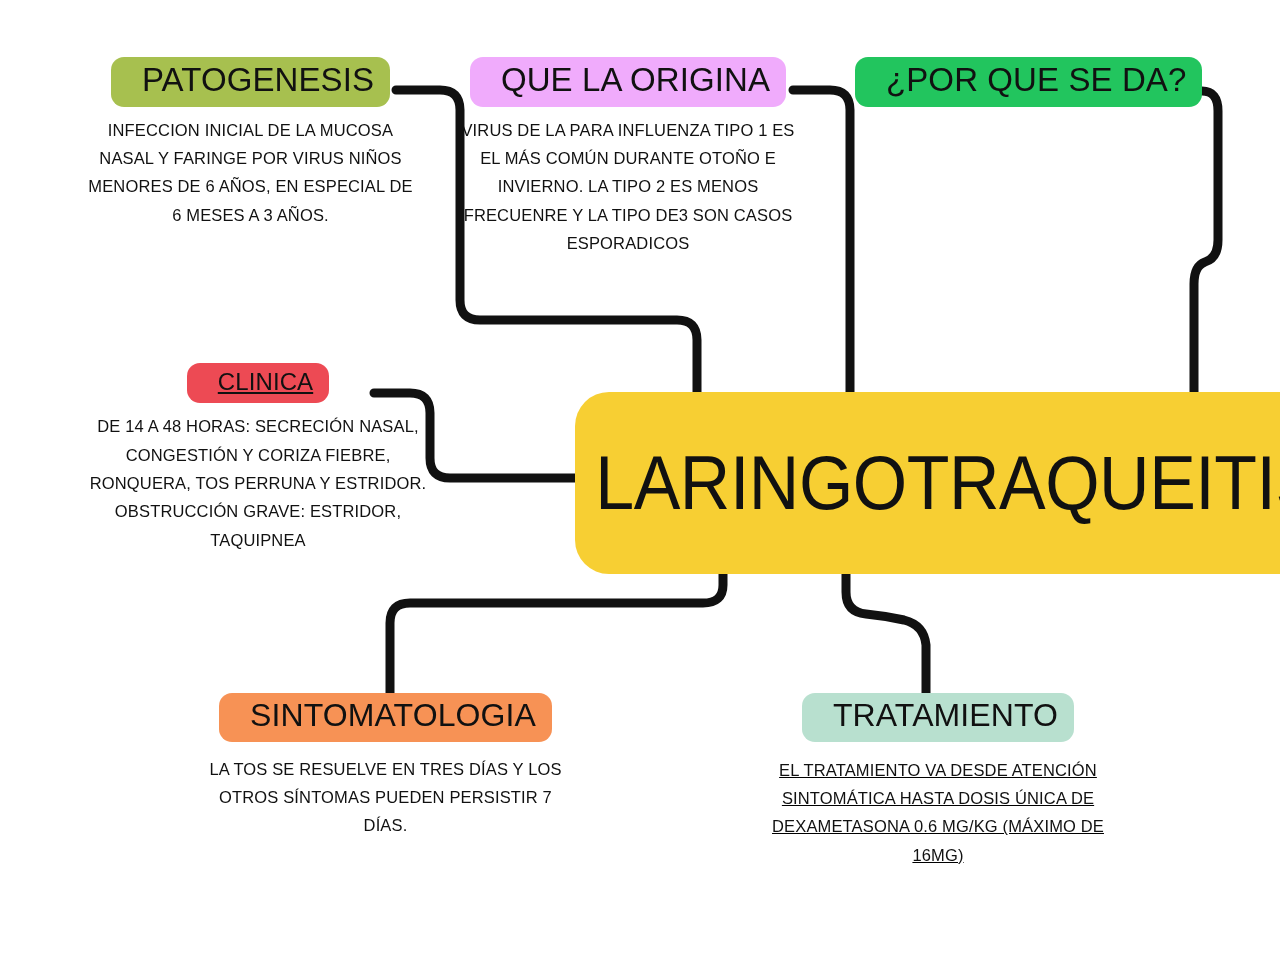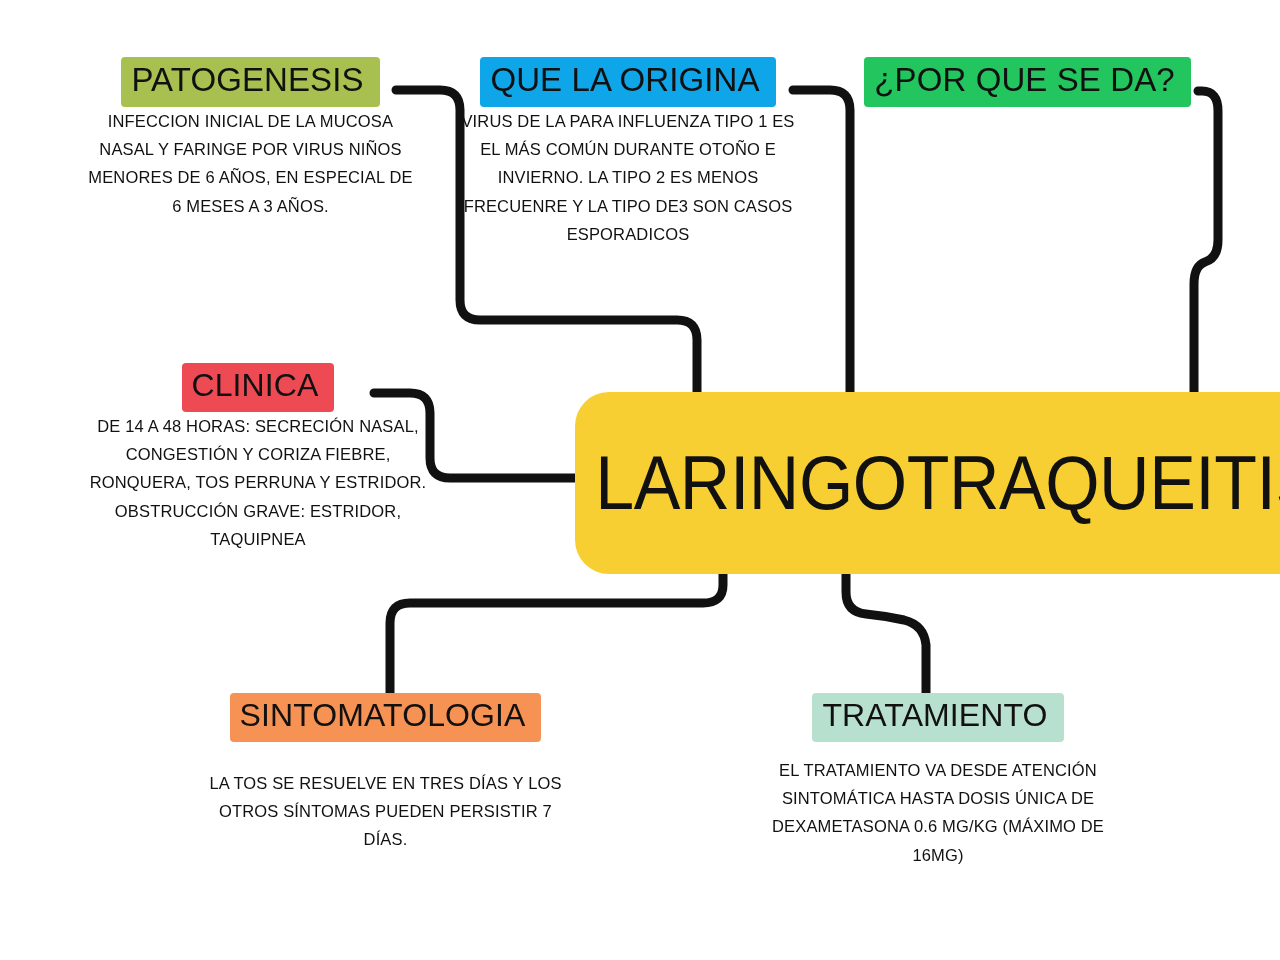--- a/index.html
+++ b/index.html
@@ -25,33 +25,34 @@
     width: 1280px;
     height: 960px;
     pointer-events: none;
   }
   .node {
     position: absolute;
     box-sizing: border-box;
   }
   .pill {
     display: inline-block;
-    border-radius: 4px;
-    padding: 6px 16px 9px 10px;
+    border-radius: 13px;
+    padding: 6px 16px 9px 31px;
     color: #111111;
     font-size: 33px;
     line-height: 1.05;
     letter-spacing: 0.1px;
     white-space: nowrap;
     font-weight: 400;
   }
   .pill-wrap {
     text-align: center;
   }
   .body-text {
+    margin-top: 9px;
     font-size: 16.5px;
     line-height: 1.72;
     color: #111111;
     text-align: center;
     letter-spacing: 0.15px;
   }
 
   
   #center-node {
     position: absolute;
@@ -76,27 +77,27 @@
     transform-origin: left center;
     letter-spacing: -0.5px;
   }
 
   
   #node-patogenesis { left: 83px;  top: 57px;  width: 335px; }
   #node-origina     { left: 458px; top: 57px;  width: 340px; }
   #node-porque      { left: 855px; top: 57px;  width: 345px; }
   #node-clinica     { left: 83px;  top: 363px; width: 350px; }
   #node-sintoma     { left: 198px; top: 693px; width: 375px; }
-  #node-tratamiento { left: 768px; top: 693px; width: 340px; }
+  #node-tratamiento { left: 768px; top: 693px; width: 340px; text-decoration: underline; }
 
-  #node-clinica .pill { font-size: 32px; }
+  #node-clinica .pill { font-size: 24px; text-decoration: underline; }
   #node-sintoma .pill { font-size: 32px; text-align: right; }
   #node-tratamiento .pill { font-size: 32px; }
   #node-tratamiento .body-text { margin-top: 14px; }
-  #node-sintoma .body-text { margin-top: 27px; }
+  #node-sintoma .body-text { margin-top: 13px; }
 </style>
 </head>
 <body>
 
 <div id="canvas">
 
   <svg id="connectors" viewBox="0 0 1280 960" width="1280" height="960" fill="none">
     <g stroke="#111111" stroke-width="9" stroke-linecap="round" stroke-linejoin="round" fill="none">
 
       <path d="M 396 90 L 440 90 Q 460 90 460 110 L 460 300 Q 460 320 480 320 L 677 320 Q 697 320 697 340 L 697 396"></path>
@@ -115,21 +116,21 @@
 
   <div class="node" id="node-patogenesis">
     <div class="pill-wrap">
       <span class="pill" style="background:#a7c04f">PATOGENESIS</span>
     </div>
     <div class="body-text">INFECCION INICIAL DE LA MUCOSA NASAL Y FARINGE POR VIRUS NIÑOS MENORES DE 6 AÑOS, EN ESPECIAL DE 6 MESES A 3 AÑOS.</div>
   </div>
 
   <div class="node" id="node-origina">
     <div class="pill-wrap">
-      <span class="pill" style="background:#0ea5e9">QUE LA ORIGINA</span>
+      <span class="pill" style="background:#f0abfc">QUE LA ORIGINA</span>
     </div>
     <div class="body-text">VIRUS DE LA PARA INFLUENZA TIPO 1 ES EL MÁS COMÚN DURANTE OTOÑO E INVIERNO. LA TIPO 2 ES MENOS FRECUENRE  Y LA TIPO DE3 SON CASOS ESPORADICOS</div>
   </div>
 
   <div class="node" id="node-porque">
     <div class="pill-wrap">
       <span class="pill" style="background:#22c55e">¿POR QUE SE DA?</span>
     </div>
   </div>
 

